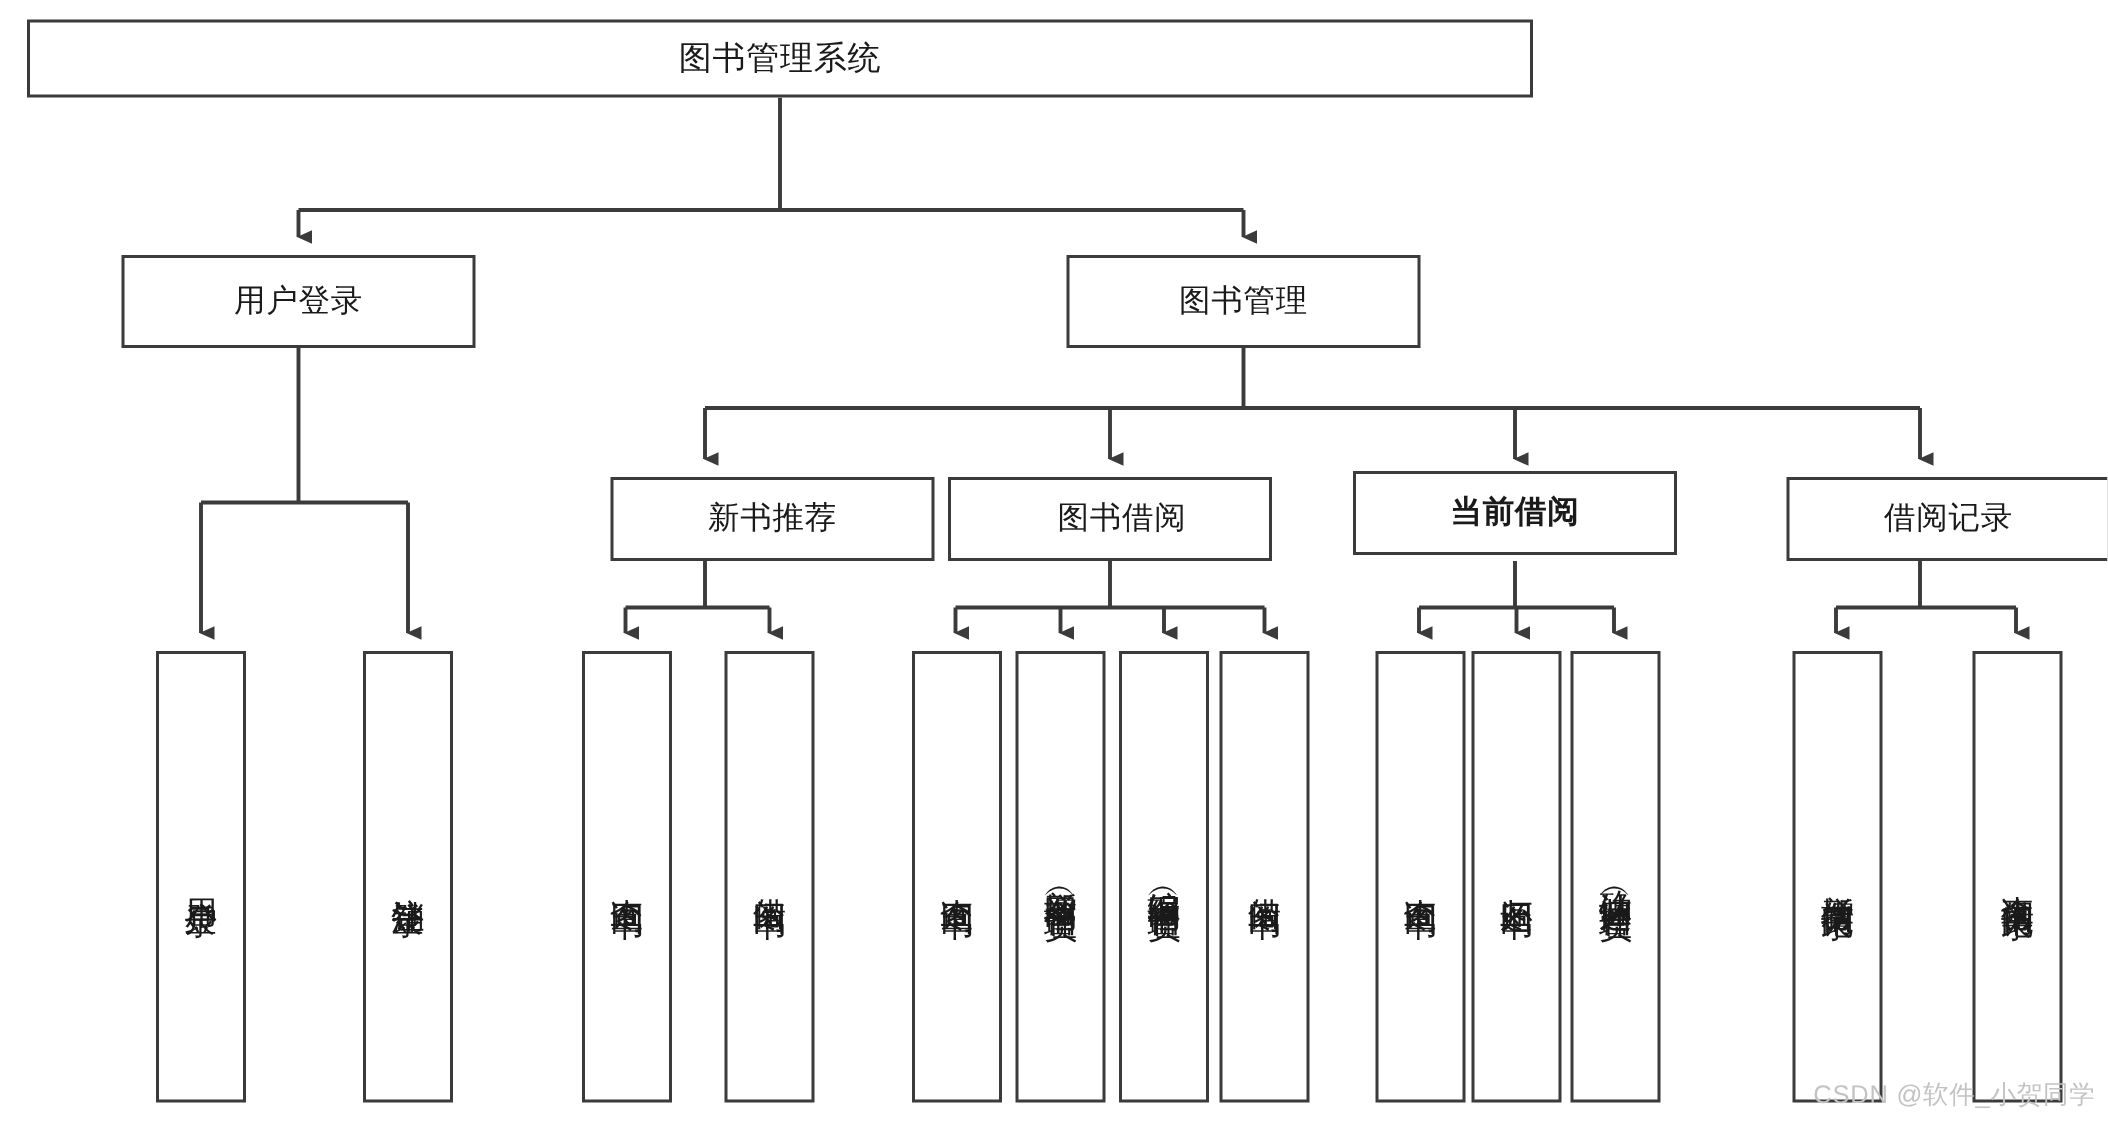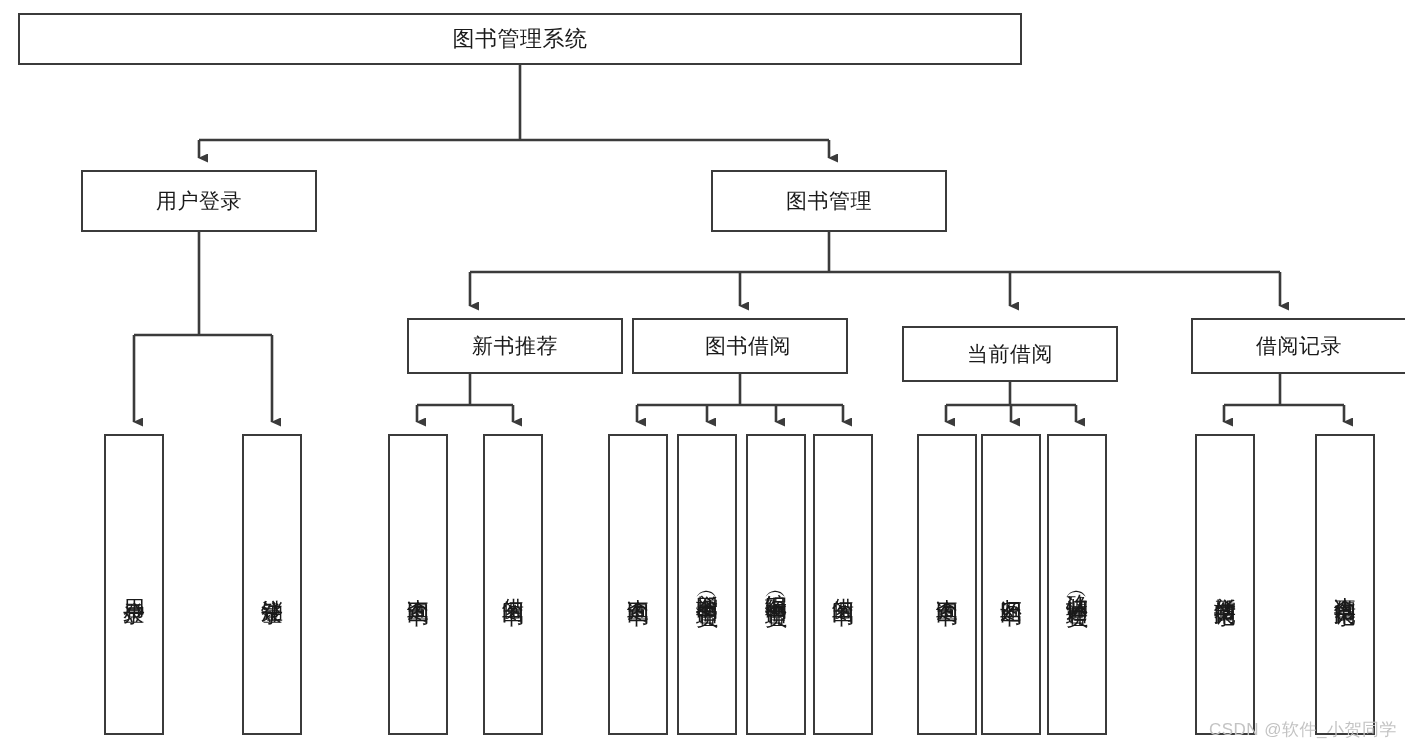--- a/index.html
+++ b/index.html
@@ -116,21 +116,21 @@
       </div>
       <div class="node-box" style="left: 711px; top: 170px; width: 236px; height: 62px;">
         <span class="node-label">图书管理</span>
       </div>
       <div class="node-box" style="left: 380px; top: 318px; width: 216px; height: 56px; margin-left: 27px;">
         <span class="node-label">新书推荐</span>
       </div>
       <div class="node-box" style="left: 632px; top: 318px; width: 216px; height: 56px; padding-left: 16px;">
         <span class="node-label">图书借阅</span>
       </div>
-      <div class="node-box" style="left: 902px; top: 326px; width: 216px; height: 56px;">
+      <div class="node-box" style="left: 902px; top: 314px; width: 216px; height: 56px; font-weight: bold;">
         <span class="node-label">当前借阅</span>
       </div>
       <div class="node-box" style="left: 1172px; top: 318px; width: 216px; height: 56px; margin-left: 19px;">
         <span class="node-label">借阅记录</span>
       </div>
       <div class="node-box vertical" style="left: 104px; top: 434px; width: 60px; height: 301px;">
         <span class="node-label">用户登录</span>
       </div>
       <div class="node-box vertical" style="left: 242px; top: 434px; width: 60px; height: 301px;">
         <span class="node-label">注销登录</span>

